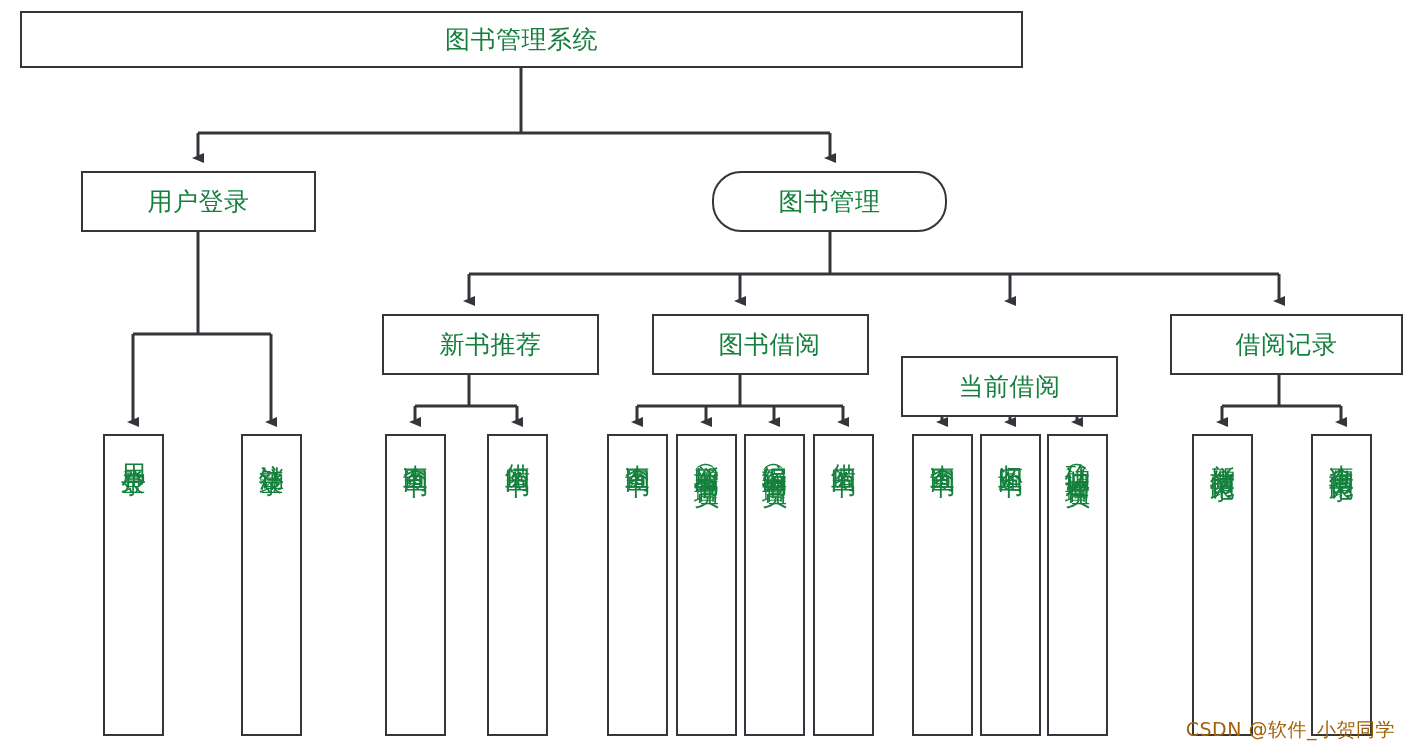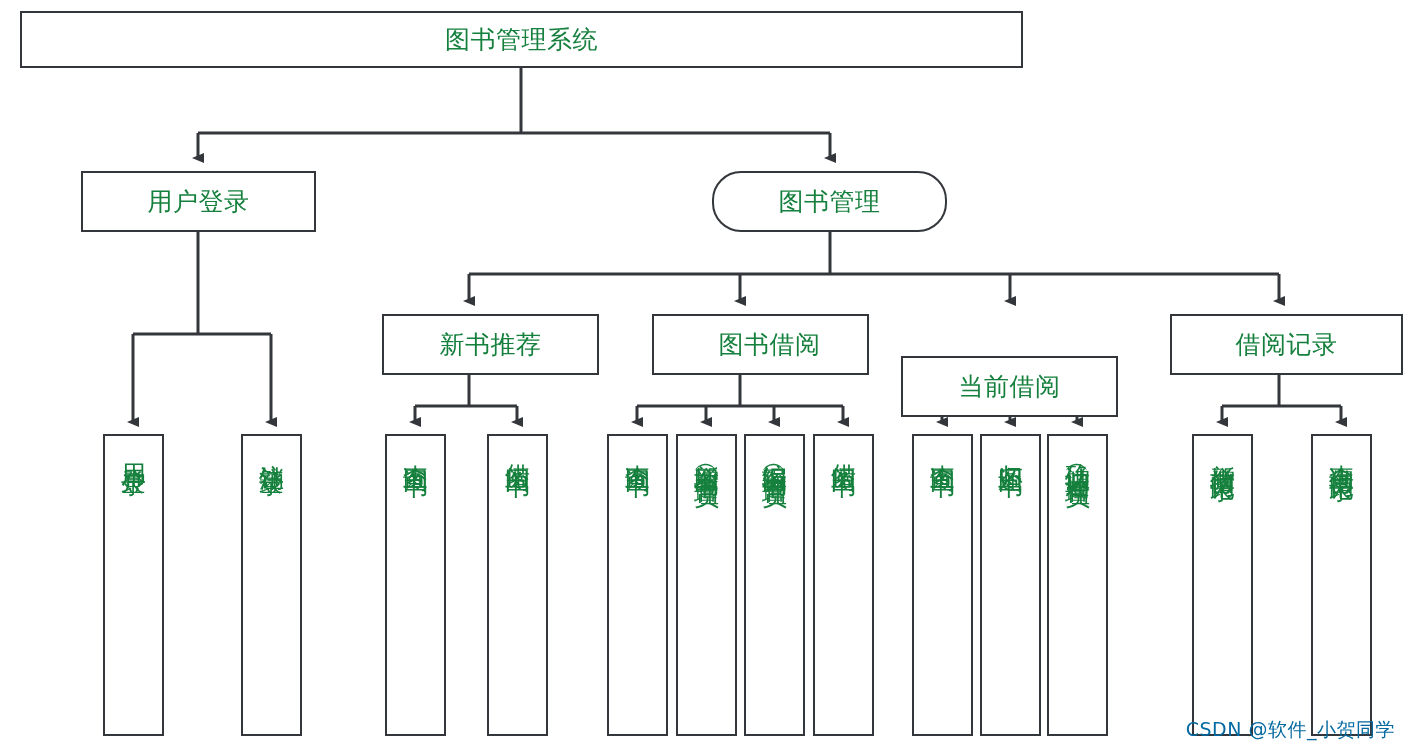--- a/index.html
+++ b/index.html
@@ -53,21 +53,21 @@
     text-orientation: upright;
     font-size: 25px;
     letter-spacing: 3px;
     line-height: 1.0;
   }
   .watermark {
     position: absolute;
     right: 10px;
     bottom: 4px;
     font-size: 19px;
-    color: #0369a1;
+    color: #a16207;
     letter-spacing: 0.5px;
     white-space: nowrap;
     font-family: "DejaVu Sans", "Liberation Sans", sans-serif;
   }
 </style>
 </head>
 <body>
 
 <div id="canvas">
 

